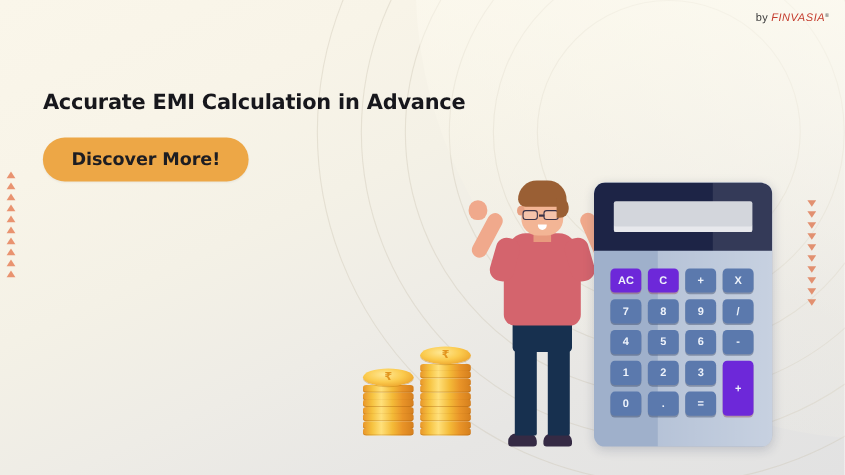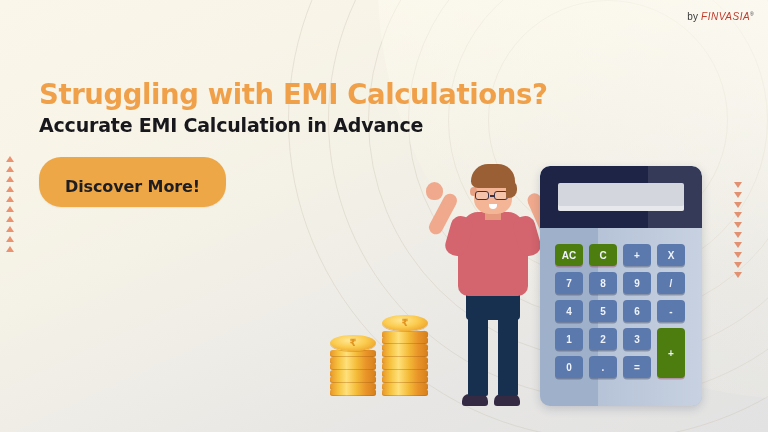--- a/index.html
+++ b/index.html
@@ -62,21 +62,21 @@
   }
   .h2 {
     margin-top:4px; font-size:19px; font-weight:700; color:#17171c;
     letter-spacing:-.2px; white-space:nowrap;
     font-family:"DejaVu Sans","Liberation Sans",sans-serif;
   }
   .cta {
     display:inline-block; margin-top:21px;
     background:#eda746; color:#1d1d22;
     font-size:16px; font-weight:700; letter-spacing:-.1px;
-    padding:20px 26px 11px; border-radius:22px; border:none;
+    padding:10px 26px 11px; border-radius:22px; border:none;
     cursor:pointer; white-space:nowrap;
     font-family:"DejaVu Sans","Liberation Sans",sans-serif;
     box-shadow:0 1px 2px rgba(0,0,0,.06);
   }
 
   
   .tri-strip { position:absolute; display:flex; flex-direction:column; gap:4px; }
   .tri-left { left:6px; top:156px; }
   .tri-right{ right:26px; top:182px; }
   .tri {
@@ -195,21 +195,21 @@
   .key {
     border-radius:4px;
     background:#5b79ad;
     color:#eef3fb;
     font-size:10px; font-weight:700;
     display:flex; align-items:center; justify-content:center;
     box-shadow:0 1.5px 0 rgba(25,40,75,.35);
     font-family:"Liberation Sans",sans-serif;
     cursor:pointer;
   }
-  .key.red { background:#4d7c0f; box-shadow:0 1.5px 0 rgba(140,45,60,.35); }
+  .key.red { background:#6d28d9; box-shadow:0 1.5px 0 rgba(140,45,60,.35); }
   .key.tall { grid-row:span 2; height:50px; }
 </style>
 </head>
 <body>
 
 <div class="banner">
 
   <div class="arcs">
     <span></span>
       <span></span>
@@ -221,21 +221,20 @@
   <div class="wedge"></div>
 
   <div class="logo">
     <div class="logo-sub">
       <span>by</span>
       <b>FINVASIA</b><sup>®</sup>
     </div>
   </div>
 
   <div class="copy">
-    <div class="h1">Struggling with EMI Calculations?</div>
     <div class="h2">Accurate EMI Calculation in Advance</div>
     <button class="cta">Discover More!</button>
   </div>
 
   <div class="tri-strip tri-left" id="triLeft">
       <div class="tri tri-up"></div>
       <div class="tri tri-up"></div>
       <div class="tri tri-up"></div>
       <div class="tri tri-up"></div>
       <div class="tri tri-up"></div>

